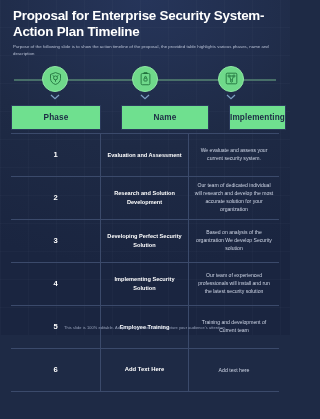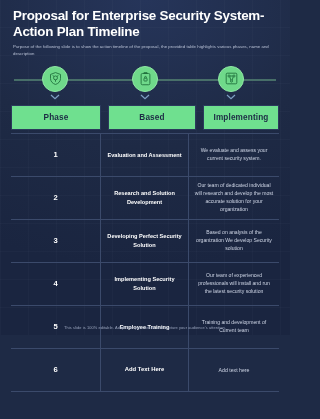--- a/index.html
+++ b/index.html
@@ -67,21 +67,21 @@
     top:31px;
     width:10px; height:6px;
   }
   .tl-chev svg { display:block; }
   .c1 { left:50px; }
   .c2 { left:140px; }
   .c3 { left:226px; }
 
   
   .table { padding:0 11px; margin-top:2px; }
-  .thead { display:flex; gap:7px; }
+  .thead { display:flex; gap:20px; }
   .th {
     background:#6fe08f;
     color:#1d2b45;
     font-size:8.2px;
     font-weight:bold;
     letter-spacing:.15px;
     text-align:center;
     padding:7px 0 7px 0;
     border:1px solid #2b3a5c;
   }
@@ -199,21 +199,21 @@
       <svg width="10" height="6" viewBox="0 0 10 6" fill="none" stroke="#7fa0c4" stroke-width="1.2">
         <path d="M1 1 L5 4.6 L9 1"></path>
       </svg>
     </span>
   </div>
 
   <div class="table">
 
     <div class="thead">
       <div class="th col-phase">Phase</div>
-      <div class="th col-name">Based</div>
+      <div class="th col-name">Name</div>
       <div class="th col-desc">Implementing</div>
     </div>
 
     <div class="tbody">
 
       <div class="trow">
         <div class="td td-phase">1</div>
         <div class="td td-name">Evaluation and Assessment</div>
         <div class="td td-desc">We evaluate and assess your current security system.</div>
       </div>

